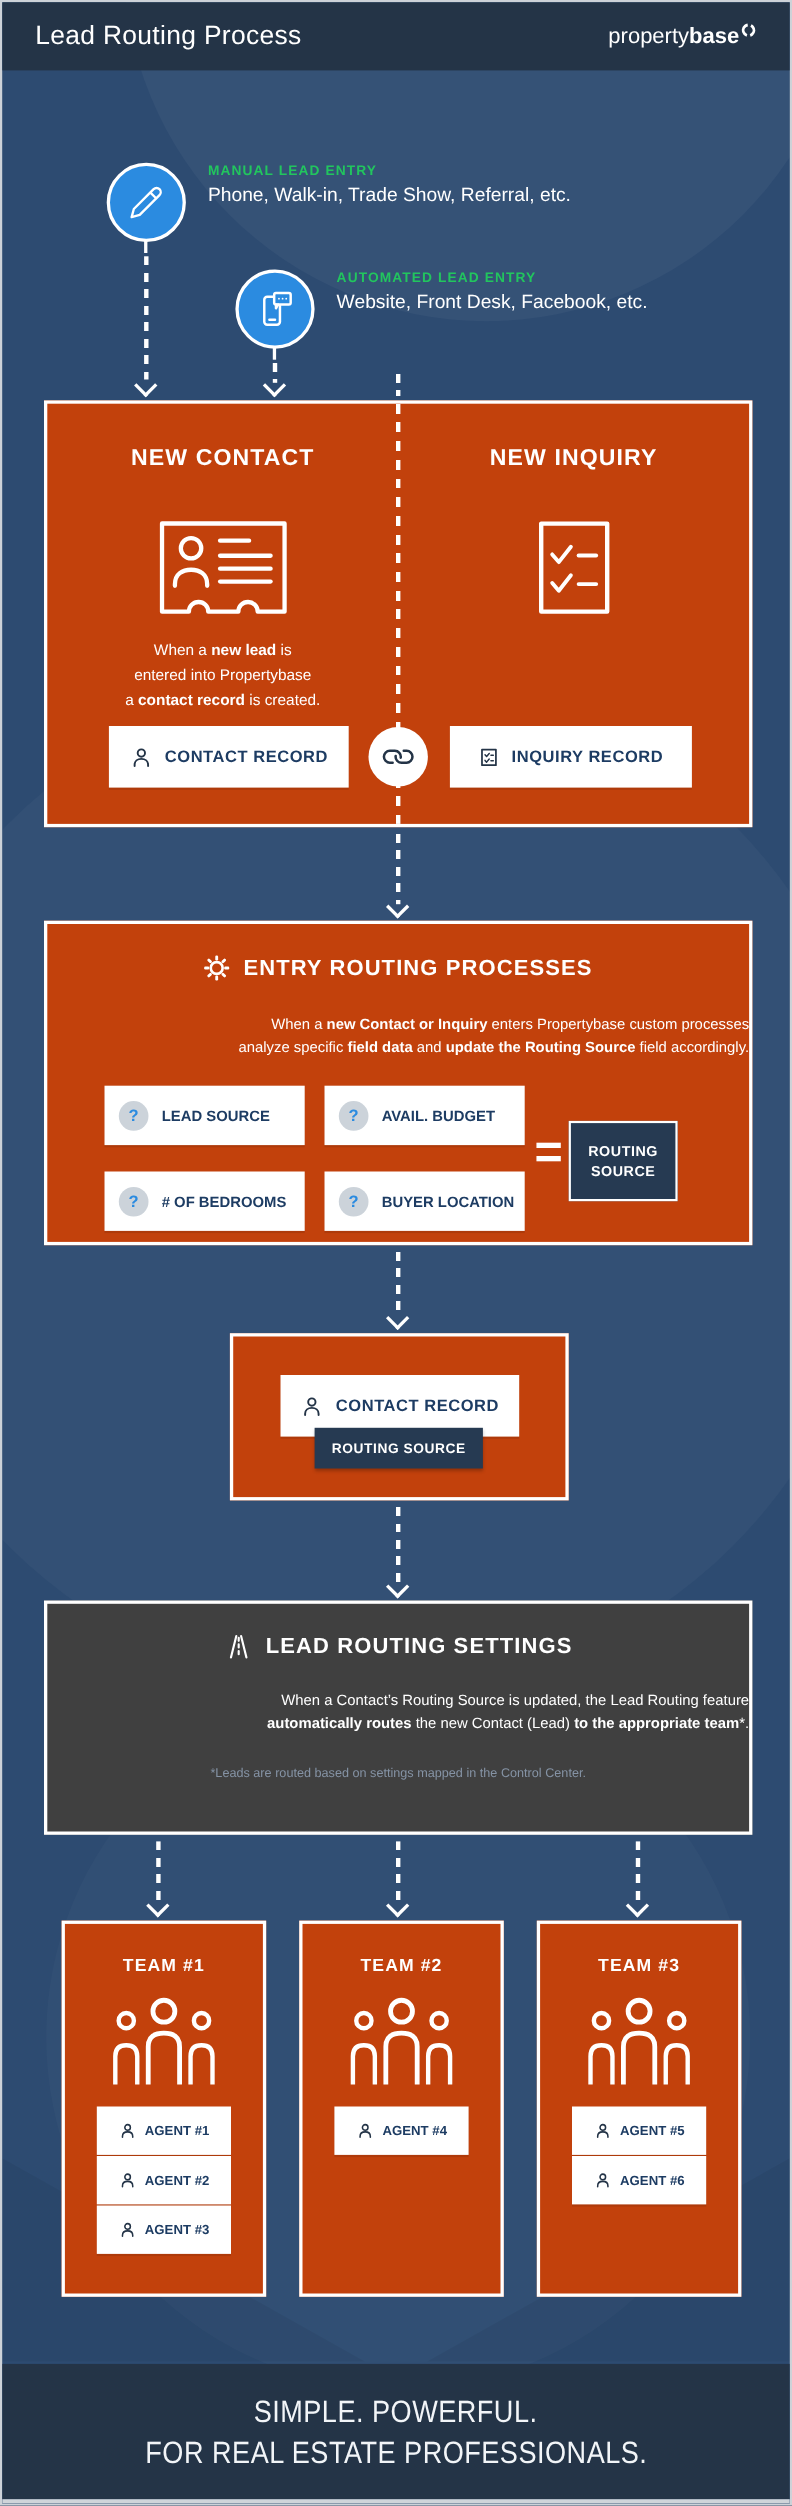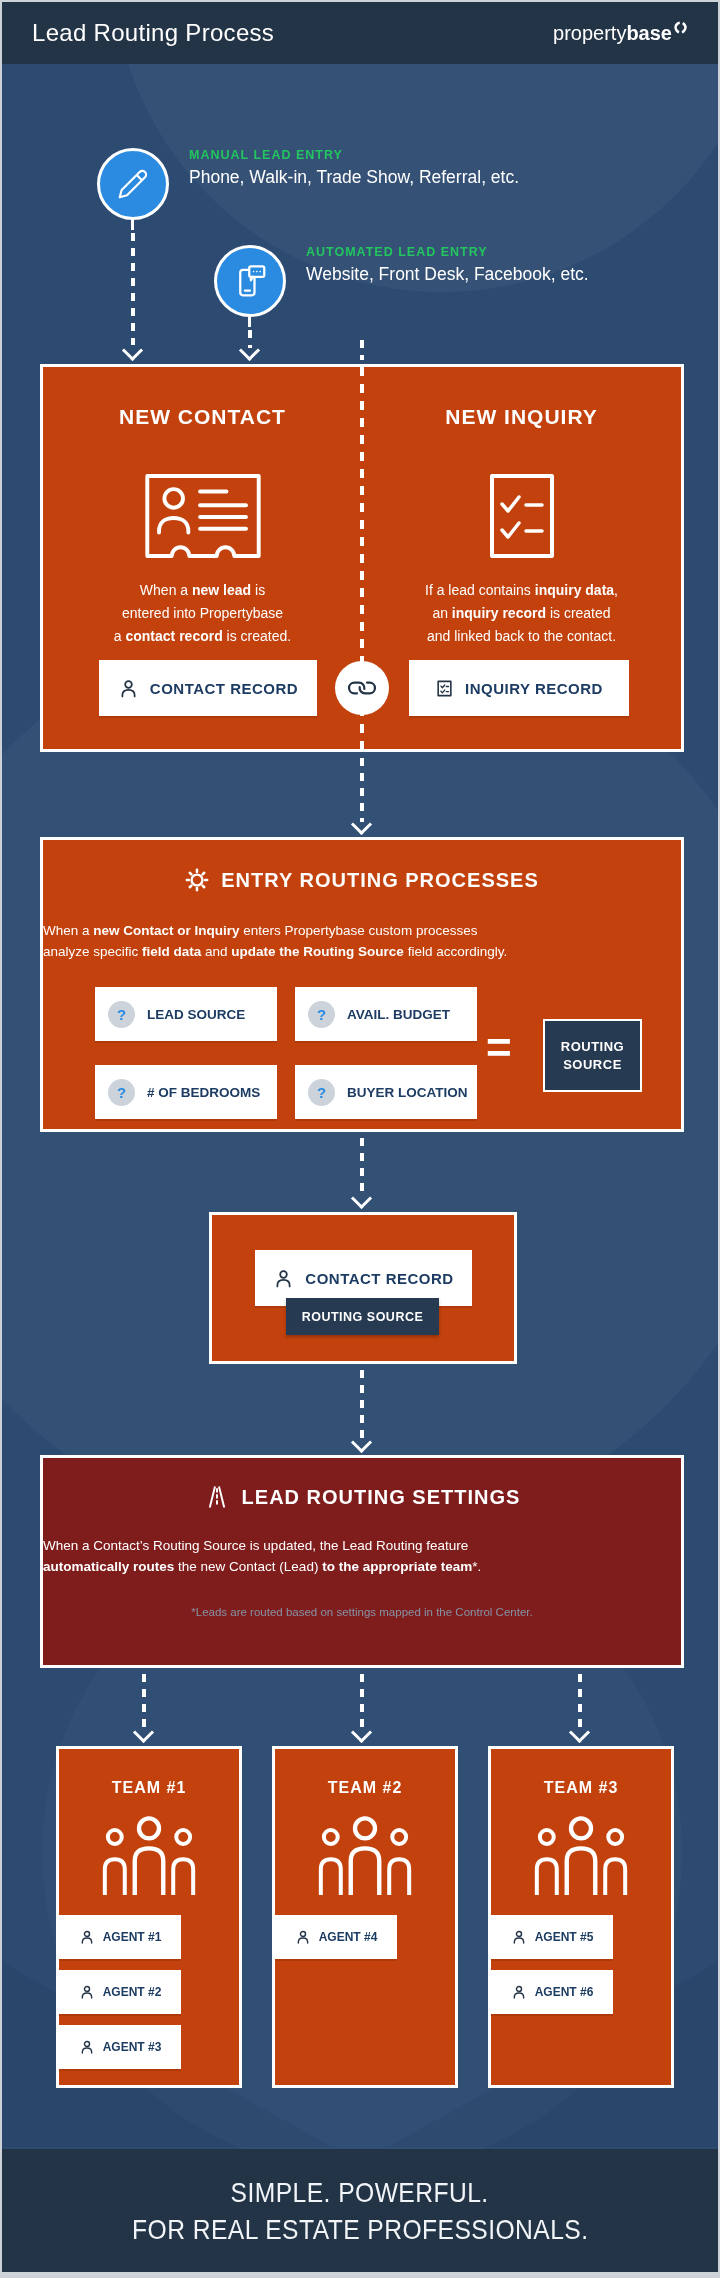--- a/index.html
+++ b/index.html
@@ -61,21 +61,21 @@
     background:repeating-linear-gradient(to bottom,#fff 0 8px,transparent 8px 15px);
   }
   .arrowhead{
     width:15px; height:15px;
     border-left:3px solid #fff; border-bottom:3px solid #fff;
     transform:rotate(-45deg);
   }
 
   
   .panel-blue{ background:#c2410c; border:3px solid #fff; }
-  .panel-dark{ background:#7f1d1d; border:3px solid #fff;text-decoration:underline; }
+  .panel-dark{ background:#404040; border:3px solid #fff;text-decoration:underline; }
 
   .divider{
     position:absolute; left:317px; top:0; width:4px; height:100%;
     background:repeating-linear-gradient(to bottom,#fff 0 9px,transparent 9px 17px);
     z-index:1;
   }
 
   .col-title{ position:absolute; width:319px; text-align:center; color:#fff;
               font-size:21px; font-weight:700; letter-spacing:1px; z-index:2; }
   .col-desc{ position:absolute; width:319px; text-align:center; color:#fff;
@@ -90,21 +90,21 @@
   .wbtn span{ letter-spacing:.5px; }
 
   .link-circle{
     position:absolute; width:54px; height:54px; border-radius:50%; background:#fff;
     display:flex; align-items:center; justify-content:center; z-index:3;
   }
 
   .panel-title{ position:absolute; width:100%; display:flex; align-items:center;
                 justify-content:center; gap:12px; color:#fff; font-size:20px;
                 font-weight:700; letter-spacing:1px; z-index:2; }
-  .panel-desc{ position:absolute; width:100%; text-align:left; color:#fff;
+  .panel-desc{ position:absolute; width:100%; text-align:right; color:#fff;
                font-size:13.5px; line-height:21px; z-index:2; }
   .panel-desc strong{ font-weight:700; }
 
   .field-chip{
     position:absolute; width:182px; height:54px; background:#fff;
     display:flex; align-items:center; gap:12px; padding-left:13px;
     color:#1d3c63; font-size:13.5px; font-weight:700;
     box-shadow:0 2px 0 rgba(0,0,0,.10); z-index:2;
   }
   .q-circle{
@@ -127,21 +127,21 @@
 
   .settings-note{ position:absolute; width:100%; text-align:center;
                   color:#8593a5; font-size:11.5px; z-index:2; }
 
   
   .team-box{ position:absolute; width:186px; height:342px; }
   .team-title{ position:absolute; top:30px; width:100%; text-align:center;
                color:#fff; font-size:16px; font-weight:700; letter-spacing:1px; }
   .team-people{ position:absolute; top:66px; left:50%; transform:translateX(-50%); }
   .agents{ position:absolute; top:166px; left:0; width:100%;
-           display:flex; flex-direction:column; align-items:flex-start; gap:11px; }
+           display:flex; flex-direction:column; align-items:center; gap:1px; }
   .agent-btn{
     width:122px; height:44px; background:#fff; display:flex; align-items:center;
     justify-content:center; gap:8px; color:#1d3c63; font-size:12px; font-weight:700;
     box-shadow:0 2px 0 rgba(0,0,0,.10);
   }
 
   svg{ display:block; }
 </style>
 </head>
 <body>
@@ -218,21 +218,20 @@
 
     <svg class="abs" style="left:446px; top:106px;" width="66" height="86" viewBox="0 0 66 86" fill="none" stroke="#fff" stroke-linejoin="round" stroke-linecap="round">
       <rect x="3" y="3" width="60" height="80" stroke-width="4"></rect>
       <polyline points="13 31 19 38 30 24" stroke-width="3.5"></polyline>
       <line x1="37" y1="32" x2="53" y2="32" stroke-width="3.5"></line>
       <polyline points="13 57 19 64 30 50" stroke-width="3.5"></polyline>
       <line x1="37" y1="58" x2="53" y2="58" stroke-width="3.5"></line>
     </svg>
 
     <div class="col-desc" style="left:0; top:212px;">When a <strong>new lead</strong> is<br>entered into Propertybase<br>a <strong>contact record</strong> is created.</div>
-    <div class="col-desc" style="left:319px; top:212px;">If a lead contains <strong>inquiry data</strong>,<br>an <strong>inquiry record</strong> is created<br>and linked back to the contact.</div>
 
     <div class="wbtn" style="left:56px; top:293px; width:218px; height:56px; font-size:15px;">
       <svg width="21" height="21" viewBox="0 0 24 24" fill="none" stroke="#243447" stroke-width="2" stroke-linecap="round">
         <circle cx="12" cy="7.5" r="3.8"></circle>
         <path d="M5 21 v-1.2 c0-4 3-6.2 7-6.2 s7 2.2 7 6.2 V21"></path>
       </svg>
       <span>CONTACT RECORD</span>
     </div>
 
     <div class="wbtn" style="left:366px; top:293px; width:220px; height:56px; font-size:15px;">
@@ -289,21 +288,21 @@
       <div class="q-circle">?</div>
       <span># OF BEDROOMS</span>
     </div>
     <div class="field-chip" style="left:252px; top:225px;">
       <div class="q-circle">?</div>
       <span>BUYER LOCATION</span>
     </div>
 
     <div class="equals" style="left:443px; top:183px;">=</div>
 
-    <div class="routing-box" style="left:500px; top:179px;">
+    <div class="routing-box" style="left:474px; top:179px;">
       <span>ROUTING</span>
       <span>SOURCE</span>
     </div>
   </div>
 
   <div class="abs vdash" style="left:358px; top:1136px; height:58px;"></div>
   <div class="abs arrowhead" style="left:352px; top:1189px;"></div>
 
   <div class="abs panel-blue" style="left:207px; top:1210px; width:308px; height:152px;">
     <div class="wbtn" style="left:43px; top:35px; width:217px; height:56px; font-size:15px;">

